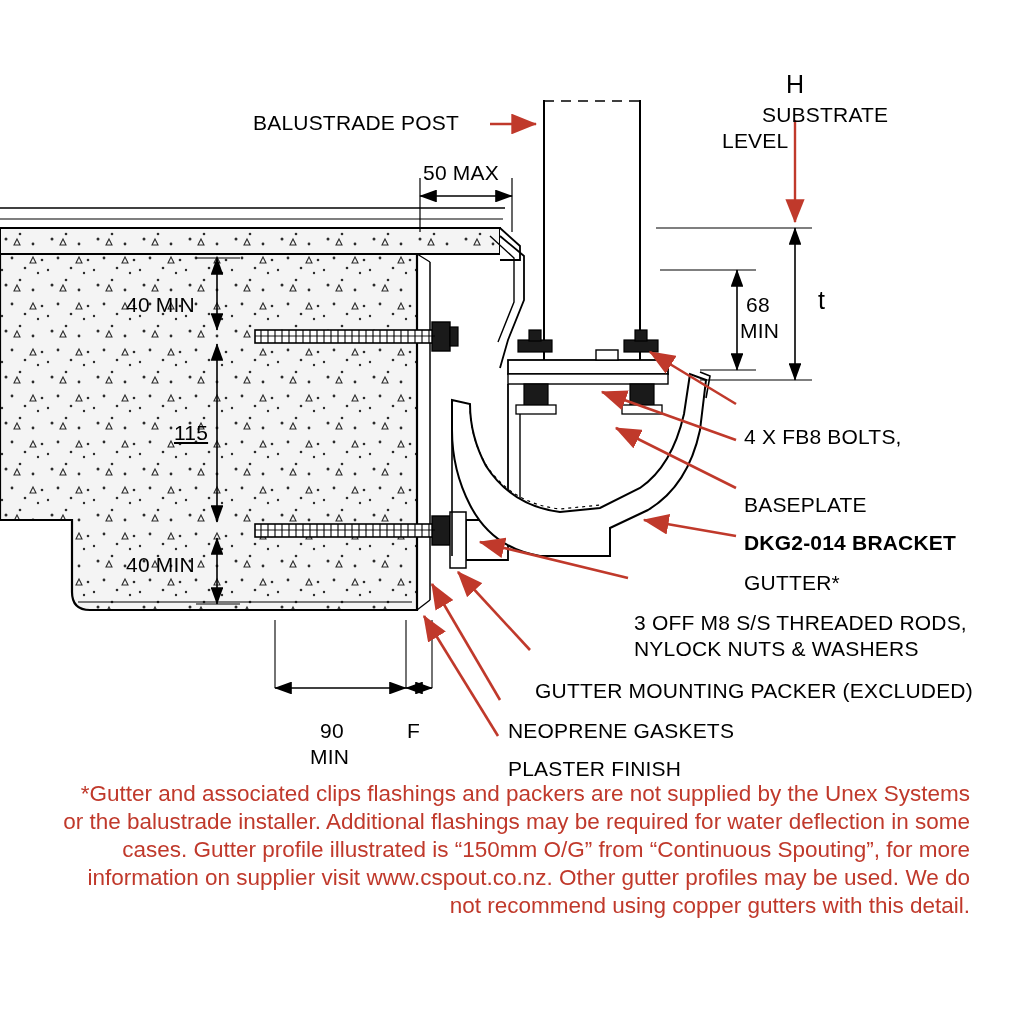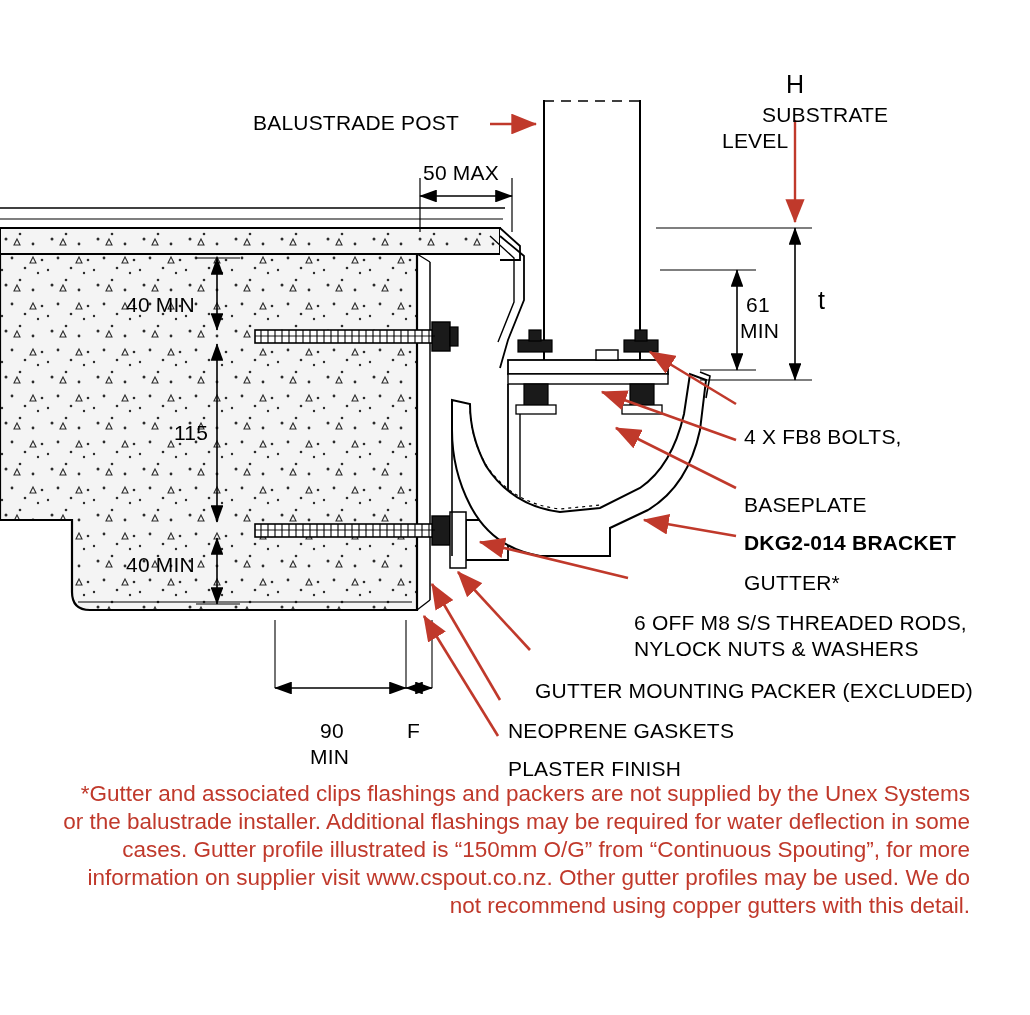--- a/index.html
+++ b/index.html
@@ -277,40 +277,40 @@
   <div class="lbl" style="left:253px; top:110px;">BALUSTRADE POST</div>
 
   <div class="lbl dim" style="left:423px; top:160px;">50 MAX</div>
 
   <div class="lbl" style="left:786px; top:72px; font-size:25px;">H</div>
   <div class="lbl" style="left:762px; top:102px;">SUBSTRATE</div>
   <div class="lbl" style="left:722px; top:128px;">LEVEL</div>
 
   <div class="lbl" style="left:818px; top:288px; font-size:25px;">t</div>
 
-  <div class="lbl dim" style="left:746px; top:292px;">61</div>
+  <div class="lbl dim" style="left:746px; top:292px;">68</div>
   <div class="lbl dim" style="left:740px; top:318px;">MIN</div>
 
   <div class="lbl dim" style="left:126px; top:292px;">40 MIN</div>
-  <div class="lbl dim" style="left:174px; top:420px;">115</div>
+  <div class="lbl dim" style="left:174px; top:420px;text-decoration:underline;">115</div>
   <div class="lbl dim" style="left:126px; top:552px;">40 MIN</div>
 
   <div class="lbl dim" style="left:320px; top:718px;">90</div>
   <div class="lbl dim" style="left:310px; top:744px;">MIN</div>
   <div class="lbl dim" style="left:407px; top:718px;">F</div>
 
   <div class="lbl callout-text" style="left:744px; top:400px;">4 X FB8 BOLTS,</div>
 
   <div class="lbl callout-text" style="left:744px; top:468px;">BASEPLATE</div>
 
   <div class="lbl callout-text" style="left:744px; top:506px;font-weight:bold;">DKG2-014 BRACKET</div>
 
   <div class="lbl callout-text" style="left:744px; top:546px;">GUTTER*</div>
 
-  <div class="lbl callout-text" style="left:634px; top:586px;">6 OFF M8 S/S THREADED RODS,</div>
+  <div class="lbl callout-text" style="left:634px; top:586px;">3 OFF M8 S/S THREADED RODS,</div>
   <div class="lbl callout-text" style="left:634px; top:612px;">NYLOCK NUTS &amp; WASHERS</div>
 
   <div class="lbl callout-text" style="left:535px; top:654px;">GUTTER MOUNTING PACKER (EXCLUDED)</div>
 
   <div class="lbl callout-text" style="left:508px; top:732px;">PLASTER FINISH</div>
 
   <div class="lbl callout-text" style="left:508px; top:694px;">NEOPRENE GASKETS</div>
 
   <div id="footnote">*Gutter and associated clips flashings and packers are not supplied by the Unex Systems or the balustrade installer.  Additional flashings may be required for water deflection in some cases. Gutter profile illustrated is “150mm O/G” from “Continuous Spouting”, for more information on supplier visit www.cspout.co.nz.  Other gutter profiles may be used.  We do not recommend using copper gutters with this detail.</div>
 

